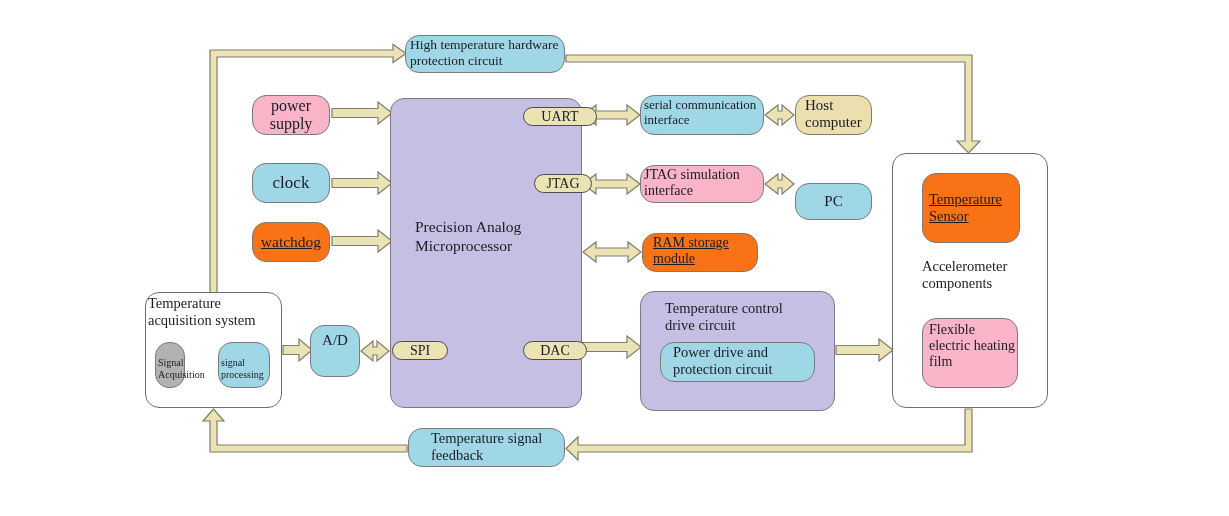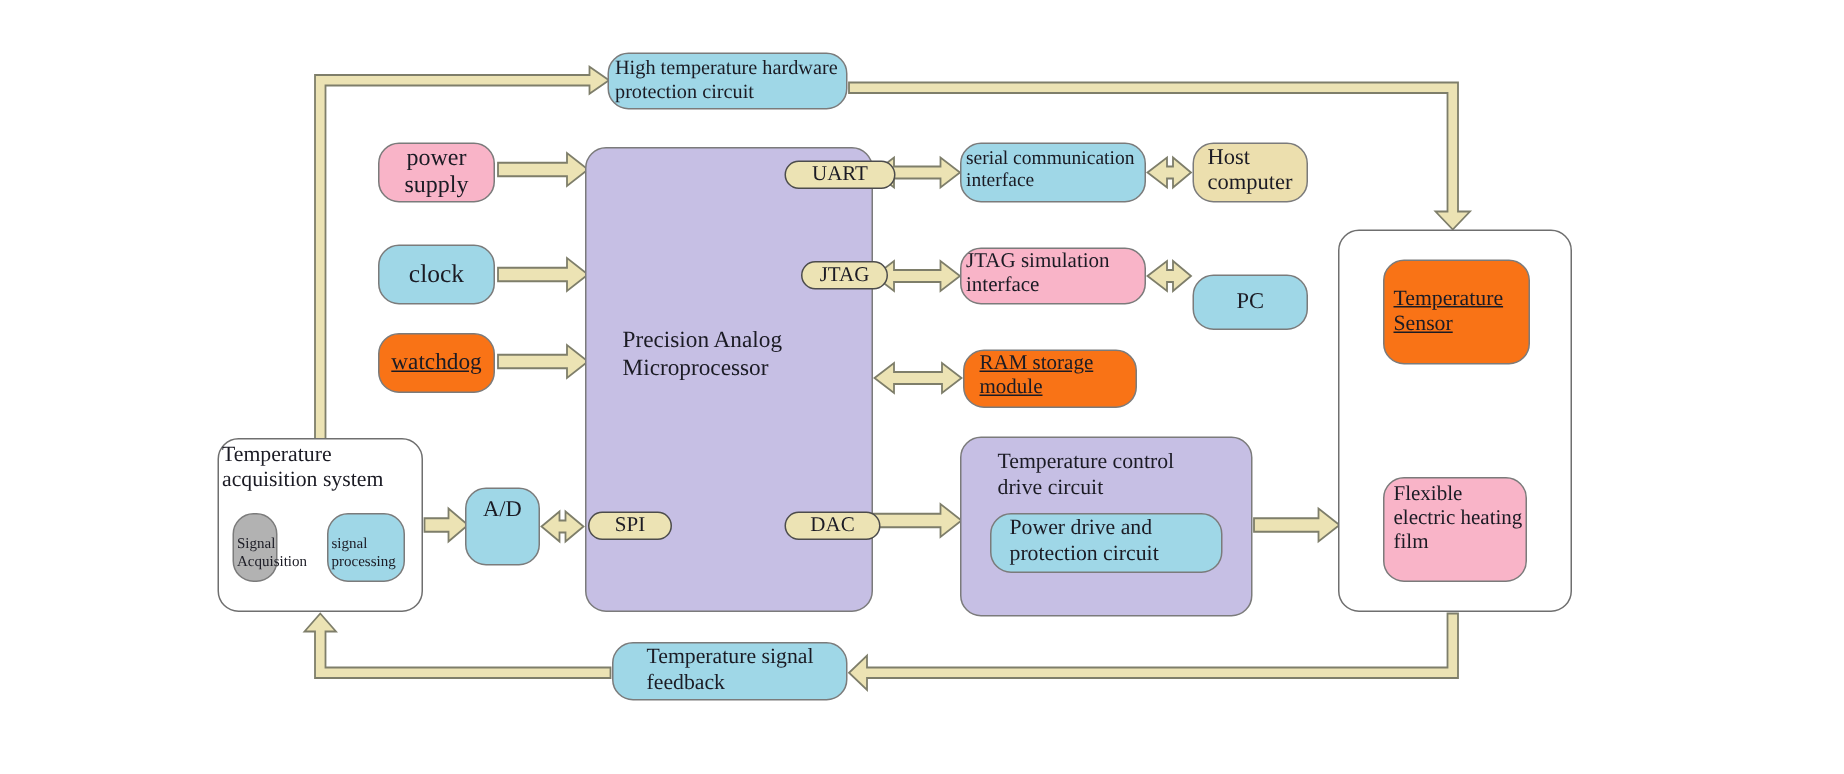--- a/index.html
+++ b/index.html
@@ -69,20 +69,21 @@
   <div class="box pink" style="left:640px;top:165px;width:124px;height:38px;font-size:14px;padding:1px 0 0 3px;">JTAG simulation interface</div>
   <div class="box cyan center" style="left:795px;top:166px;width:77px;height:37px;font-size:15px;margin-top:17px;">PC</div>
   <div class="box green" style="left:642px;top:233px;width:116px;height:39px;font-size:14px;padding:1px 0 0 10px;">RAM storage module</div>
 
   <div class="box purple" style="left:640px;top:291px;width:195px;height:120px;"></div>
   <div class="label" style="left:665px;top:300px;width:145px;font-size:14.5px;">Temperature control drive circuit</div>
   <div class="box cyan" style="left:660px;top:342px;width:155px;height:40px;font-size:14.5px;padding:1px 0 0 12px;">Power drive and protection circuit</div>
 
   <div class="box white" style="left:892px;top:153px;width:156px;height:255px;"></div>
   <div class="box green" style="left:922px;top:173px;width:98px;height:70px;font-size:14.5px;padding:17px 0 0 6px;">Temperature Sensor</div>
+  <div class="label" style="left:922px;top:258px;width:112px;font-size:14.5px;">Accelerometer components</div>
   <div class="box pink" style="left:922px;top:318px;width:96px;height:70px;font-size:14px;padding:3px 0 0 6px;">Flexible electric heating film</div>
 
   <div class="box white" style="left:145px;top:292px;width:137px;height:116px;"></div>
   <div class="label" style="left:148px;top:295px;width:132px;font-size:14.5px;">Temperature acquisition system</div>
   <div class="box gray" style="left:155px;top:342px;width:30px;height:46px;font-size:10px;padding:14px 0 0 2px;border-width:1.2px;">Signal Acquisition</div>
   <div class="box cyan" style="left:218px;top:342px;width:52px;height:46px;font-size:10px;padding:14px 0 0 2px;border-width:1.2px;">signal processing</div>
 
   <div class="box cyan" style="left:310px;top:325px;width:50px;height:52px;font-size:15px;padding:6px 0 0 0;text-align:center;">A/D</div>
 
   <div class="box cyan" style="left:408px;top:428px;width:157px;height:39px;font-size:14.5px;padding:1px 0 0 22px;">Temperature signal feedback</div>

